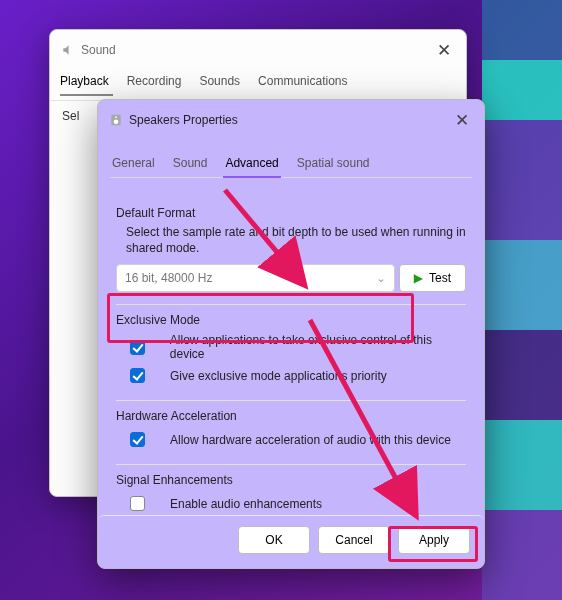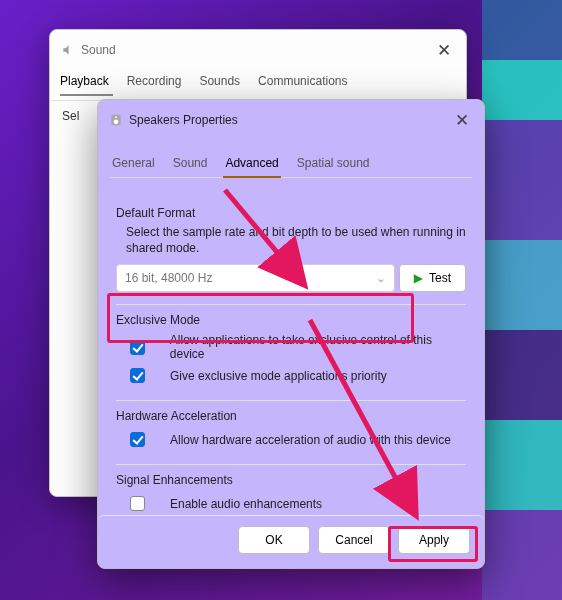--- a/index.html
+++ b/index.html
@@ -106,21 +106,21 @@
   .props-tabs {
     display: flex;
     padding: 2px 0 0 0;
     margin: 14px 12px;
     border-bottom: 1px solid #d9d9d9;
     font-size: 12px;
     color: #555;
     gap: 14px;
   }
   .props-tabs .tab { padding: 6px 2px; cursor: pointer; }
-  .props-tabs .tab.active { color: #000; border-bottom: 2px solid #a16207; margin-bottom: -1px; }
+  .props-tabs .tab.active { color: #000; border-bottom: 2px solid #8b5cf6; margin-bottom: -1px; }
   .props-body {
     flex: 1; overflow: hidden;
     padding: 6px 18px 4px 18px;
   }
   .group-title {
     font-size: 12px; color: #222;
     margin-top: 8px;
     margin-bottom: 4px;
   }
   .group-desc {

